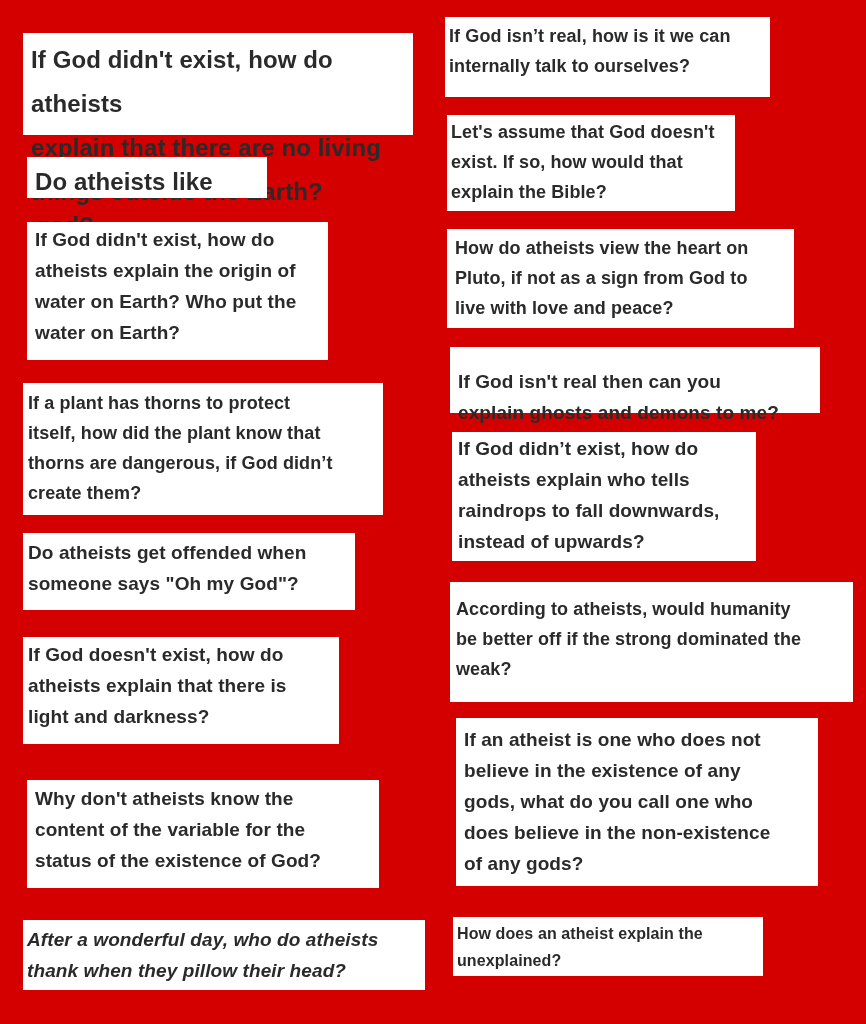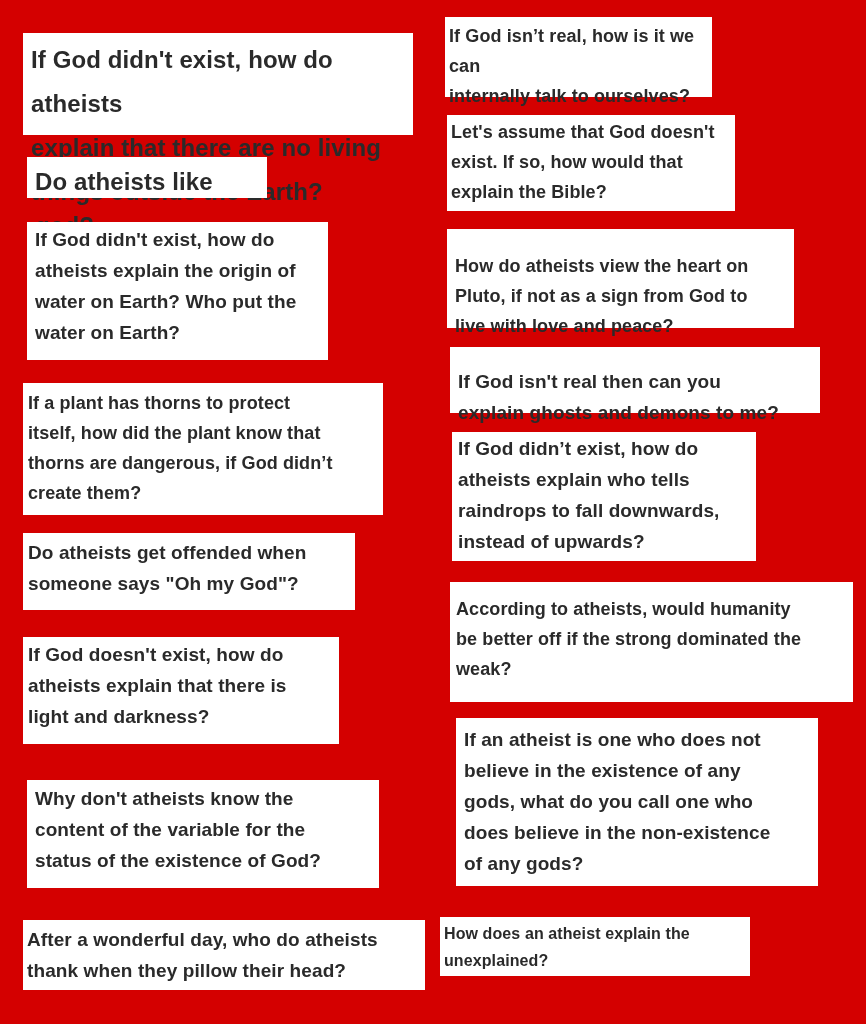--- a/index.html
+++ b/index.html
@@ -42,31 +42,31 @@
 someone says "Oh my God"?</div>
 
 <div class="card f19" style="left:23px;top:637px;width:316px;height:107px;padding-left:5px;padding-top:2px;">If God doesn't exist, how do
 atheists explain that there is
 light and darkness?</div>
 
 <div class="card f19" style="left:27px;top:780px;width:352px;height:108px;padding-top:3px;">Why don't atheists know the
 content of the variable for the
 status of the existence of God?</div>
 
-<div class="card f19" style="left:23px;top:920px;width:402px;height:70px;padding-left:4px;padding-top:4px;">After a wonderful day, who do atheists
+<div class="card f19" style="left:23px;top:920px;width:402px;height:70px;padding-left:4px;padding-top:4px;font-style:italic;">After a wonderful day, who do atheists
 thank when they pillow their head?</div>
 
-<div class="card f18" style="left:445px;top:17px;width:267px;height:80px;padding-left:4px;">If God isn’t real, how is it we can
+<div class="card f18" style="left:445px;top:17px;width:325px;height:80px;padding-left:4px;">If God isn’t real, how is it we can
 internally talk to ourselves?</div>
 
 <div class="card f18" style="left:447px;top:115px;width:288px;height:96px;padding-left:4px;padding-top:2px;">Let's assume that God doesn't
 exist. If so, how would that
 explain the Bible?</div>
 
-<div class="card f18" style="left:447px;top:229px;width:347px;height:99px;padding-top:22px;">How do atheists view the heart on
+<div class="card f18" style="left:447px;top:229px;width:347px;height:99px;padding-top:4px;">How do atheists view the heart on
 Pluto, if not as a sign from God to
 live with love and peace?</div>
 
 <div class="card f19" style="left:450px;top:347px;width:370px;height:66px;padding-top:19px;">If God isn't real then can you
 explain ghosts and demons to me?</div>
 
 <div class="card f19" style="left:452px;top:432px;width:304px;height:129px;padding-left:6px;padding-top:1px;">If God didn’t exist, how do
 atheists explain who tells
 raindrops to fall downwards,
 instead of upwards?</div>
@@ -74,14 +74,14 @@
 <div class="card f18" style="left:450px;top:582px;width:403px;height:120px;padding-left:6px;padding-top:12px;">According to atheists, would humanity
 be better off if the strong dominated the
 weak?</div>
 
 <div class="card f19" style="left:456px;top:718px;width:362px;height:168px;padding-top:6px;">If an atheist is one who does not
 believe in the existence of any
 gods, what do you call one who
 does believe in the non-existence
 of any gods?</div>
 
-<div class="card f16" style="left:440px;top:917px;width:310px;height:59px;padding-left:4px;padding-top:3px;">How does an atheist explain the
+<div class="card f16" style="left:453px;top:917px;width:310px;height:59px;padding-left:4px;padding-top:3px;">How does an atheist explain the
 unexplained?</div>
 
 </body></html>

